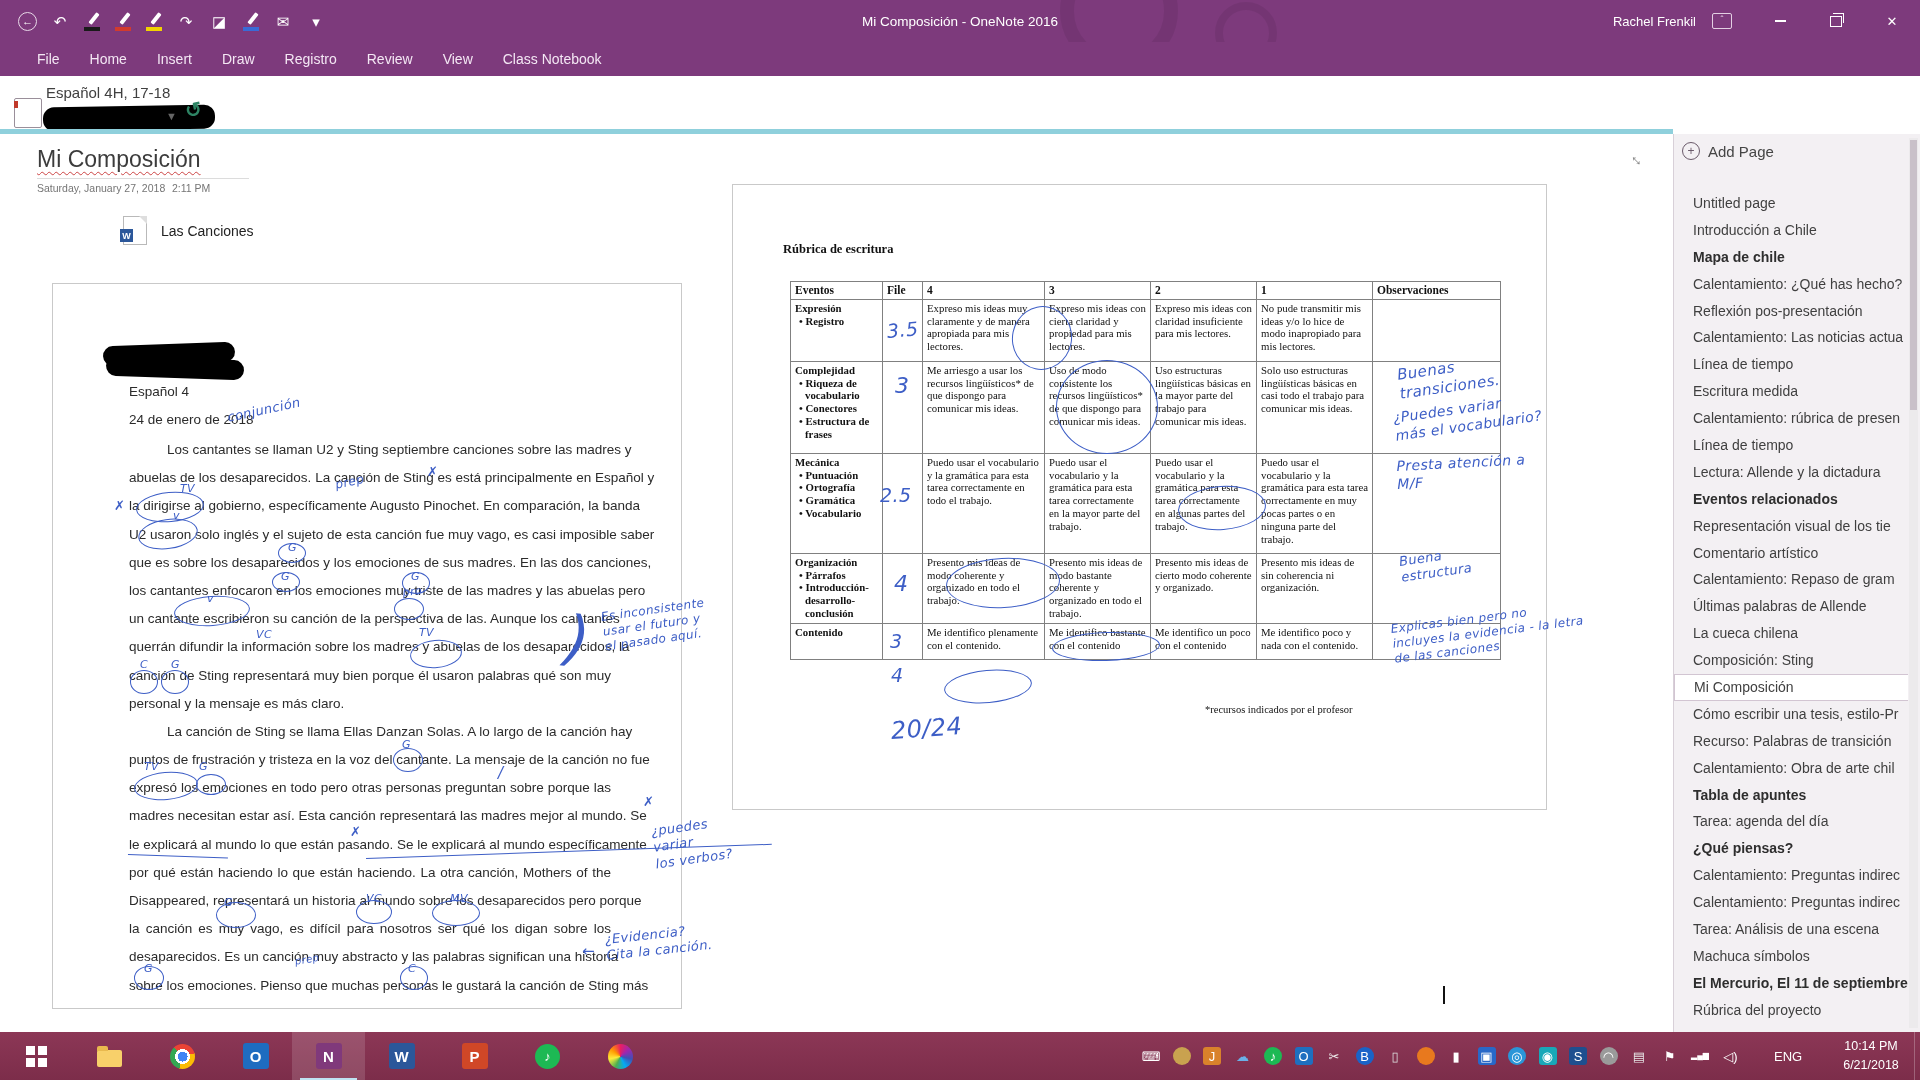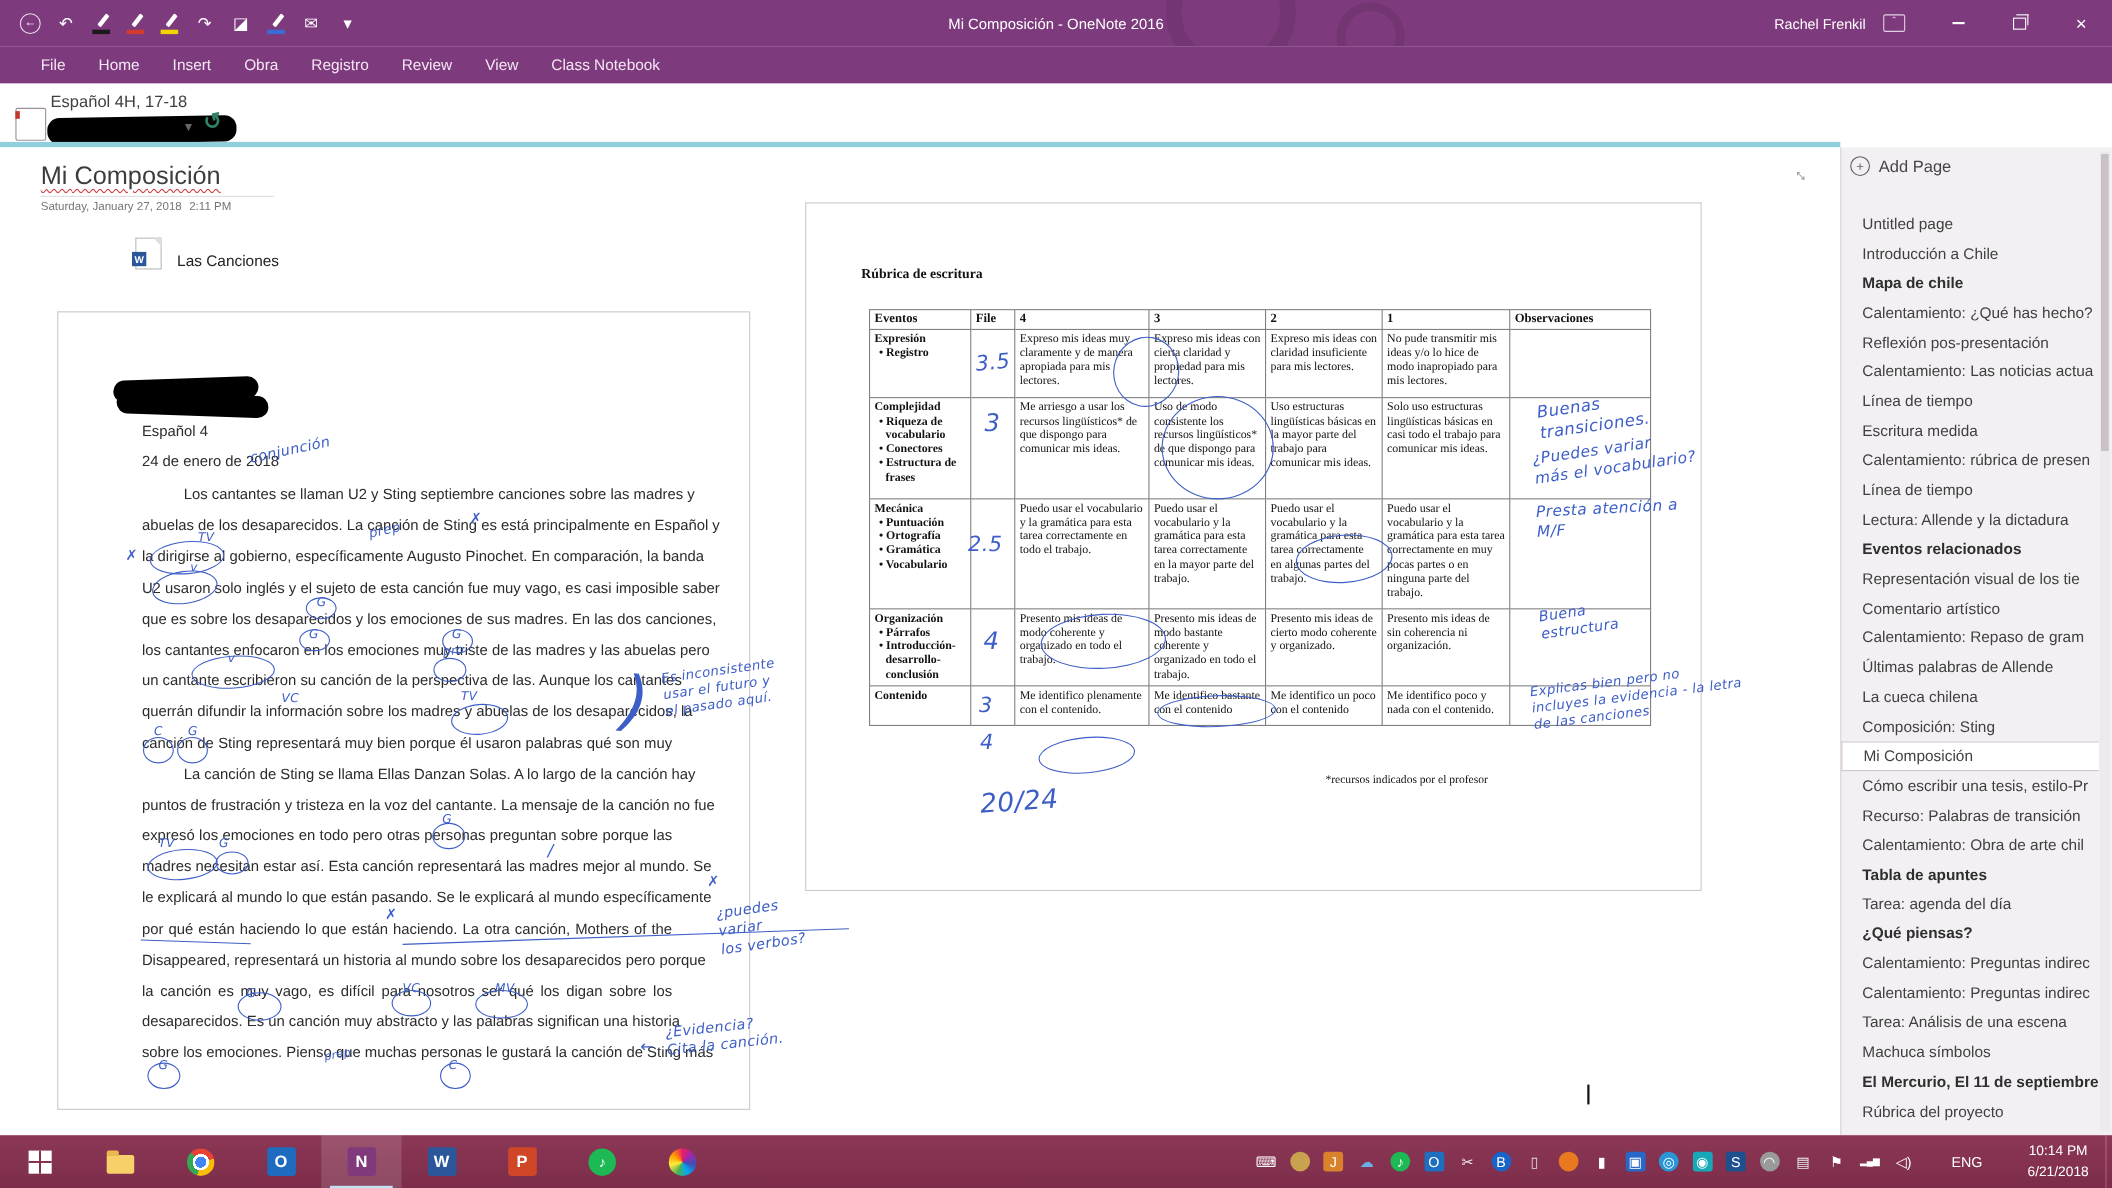--- a/index.html
+++ b/index.html
@@ -50,21 +50,21 @@
   #search-mag i{position:absolute;left:4px;top:3px;width:8px;height:8px;border:1.6px solid #7a7a7a;border-radius:50%;}
   #search-mag b{position:absolute;left:13px;top:13px;width:6px;height:1.6px;background:#7a7a7a;transform:rotate(45deg);}
   
   #canvas{position:absolute;left:0;top:134px;width:1673px;height:898px;background:#fff;overflow:hidden;}
   #page-title{position:absolute;left:37px;top:12px;font-size:23px;color:#3c3c3c;
               text-decoration:underline wavy #cc4444 1px;text-underline-offset:4px;}
   #title-rule{position:absolute;left:37px;top:44px;width:212px;height:1px;background:#dcdcdc;}
   #page-date{position:absolute;left:37px;top:48px;font-size:10.5px;color:#757575;}
   #page-time{position:absolute;left:172px;top:48px;font-size:10.5px;color:#757575;}
   #expand-ic{position:absolute;left:1630px;top:16px;font-size:16px;color:#8a8a8a;transform:rotate(45deg);}
-  #attach{position:absolute;left:123px;top:82px;display:flex;align-items:flex-end;gap:14px;}
+  #attach{position:absolute;left:123px;top:82px;display:flex;align-items:center;gap:14px;}
   #word-ic{position:relative;width:22px;height:27px;background:#fff;border:1px solid #b9b9b9;}
   #word-ic:before{content:"W";position:absolute;left:-4px;bottom:2px;width:13px;height:13px;background:#2b579a;
                   color:#fff;font-size:9px;font-weight:bold;display:flex;align-items:center;justify-content:center;}
   #word-ic:after{content:"";position:absolute;right:-1px;top:-1px;border:4px solid #dedede;border-left-color:transparent;border-bottom-color:transparent;}
   #attach-label{font-size:14px;color:#222;}
   .sheet{position:absolute;background:#fff;border:1px solid #c9c9c9;}
   #sheet-essay{left:52px;top:149px;width:628px;height:724px;}
   #sheet-rubric{left:732px;top:50px;width:813px;height:624px;}
   
   #essay-head1{position:absolute;left:129px;top:250px;font-size:13.5px;color:#2b2b2b;}
@@ -174,21 +174,21 @@
           <span></span>
         </span>
       <span class="winbtn" id="btn-close">✕</span>
     </div>
   </div>
 
   <div id="menubar">
       <span class="menu-item">File</span>
       <span class="menu-item">Home</span>
       <span class="menu-item">Insert</span>
-      <span class="menu-item">Obra</span>
+      <span class="menu-item">Draw</span>
       <span class="menu-item">Registro</span>
       <span class="menu-item">Review</span>
       <span class="menu-item">View</span>
       <span class="menu-item">Class Notebook</span>
     </div>
 
   <div id="header">
     <div id="nbicon"></div>
     <div id="nb-name">Español 4H, 17-18</div>
     <div class="redact" style="left:43px;top:30px;width:172px;height:24px;transform:rotate(-1deg);"></div>
@@ -234,20 +234,21 @@
     <div id="essay-lines">
         <div class="eline indent">Los cantantes se llaman U2 y Sting septiembre canciones sobre las madres y</div>
         <div class="eline">abuelas de los desaparecidos. La canción de Sting es está principalmente en Español y</div>
         <div class="eline">la dirigirse al gobierno, específicamente Augusto Pinochet. En comparación, la banda</div>
         <div class="eline">U2 usaron solo inglés y el sujeto de esta canción fue muy vago, es casi imposible saber</div>
         <div class="eline">que es sobre los desaparecidos y los emociones de sus madres. En las dos canciones,</div>
         <div class="eline">los cantantes enfocaron en los emociones muy triste de las madres y las abuelas pero</div>
         <div class="eline">un cantante escribieron su canción de la perspectiva de las. Aunque los cantantes</div>
         <div class="eline">querrán difundir la información sobre los madres y abuelas de los desaparecidos, la</div>
         <div class="eline">canción de Sting representará muy bien porque él usaron palabras qué son muy</div>
+        <div class="eline last">personal y la mensaje es más claro.</div>
         <div class="eline indent">La canción de Sting se llama Ellas Danzan Solas. A lo largo de la canción hay</div>
         <div class="eline">puntos de frustración y tristeza en la voz del cantante. La mensaje de la canción no fue</div>
         <div class="eline">expresó los emociones en todo pero otras personas preguntan sobre porque las</div>
         <div class="eline">madres necesitan estar así. Esta canción representará las madres mejor al mundo. Se</div>
         <div class="eline">le explicará al mundo lo que están pasando. Se le explicará al mundo específicamente</div>
         <div class="eline">por qué están haciendo lo que están haciendo. La otra canción, Mothers of the</div>
         <div class="eline">Disappeared, representará un historia al mundo sobre los desaparecidos pero porque</div>
         <div class="eline">la canción es muy vago, es difícil para nosotros ser qué los digan sobre los</div>
         <div class="eline">desaparecidos. Es un canción muy abstracto y las palabras significan una historia</div>
         <div class="eline last">sobre los emociones. Pienso que muchas personas le gustará la canción de Sting más</div>

